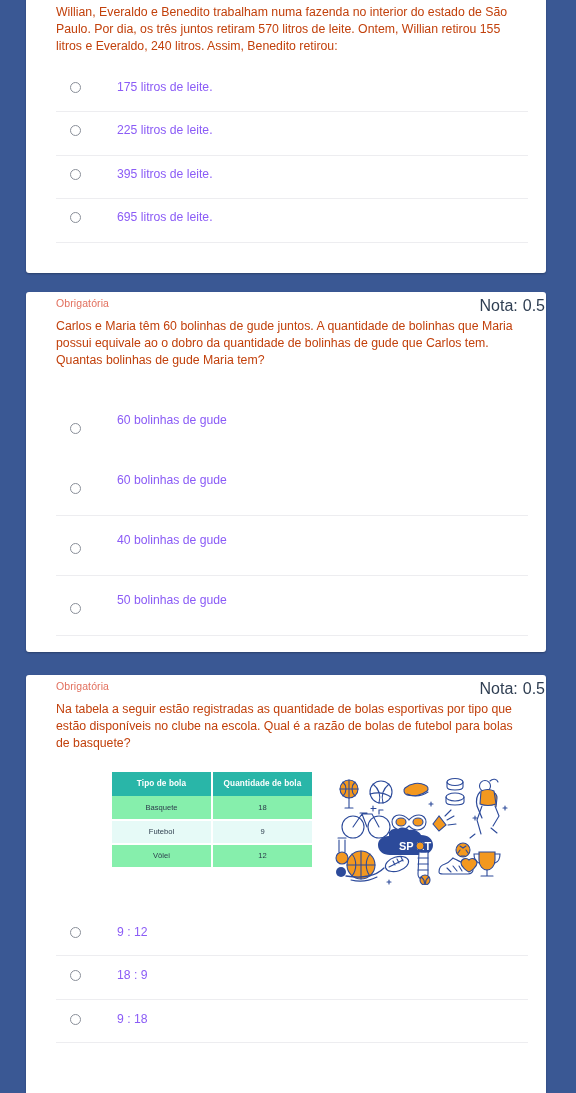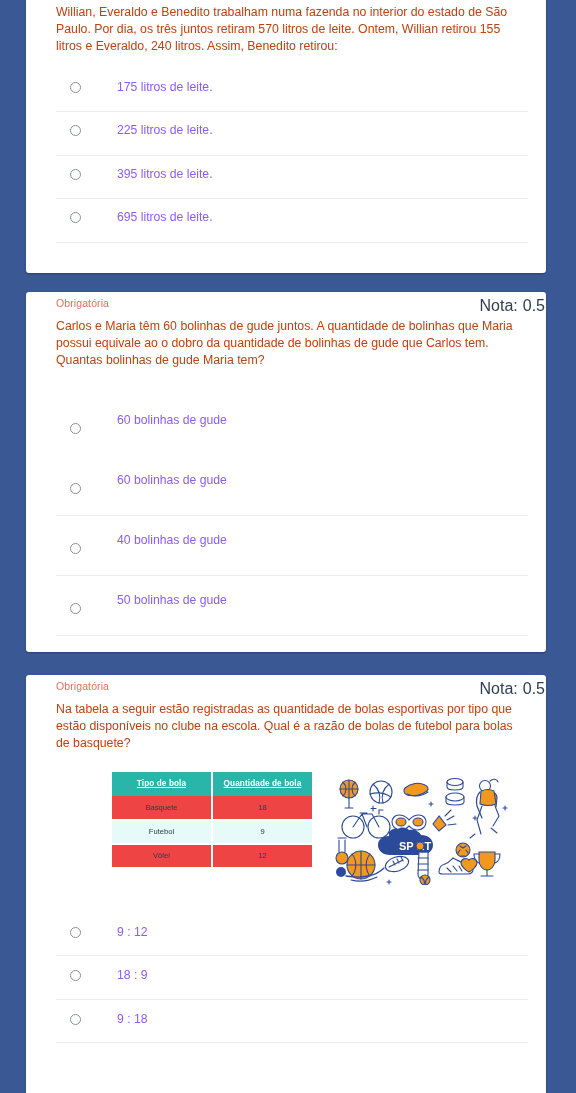--- a/index.html
+++ b/index.html
@@ -124,29 +124,28 @@
     table-layout: fixed;
   }
   .ball-table th {
     background: #29b6a8;
     color: #ffffff;
     font-size: 8.2px;
     font-weight: bold;
     height: 24px;
     text-align: center;
     letter-spacing: .1px;
-    text-decoration: underline;
   }
   .ball-table td {
     font-size: 7.6px;
     color: #2c3c4c;
     height: 24px;
     text-align: center;
   }
-  .ball-table tr.r-a td { background: #ef4444; }
+  .ball-table tr.r-a td { background: #86efac; }
   .ball-table tr.r-b td { background: #e6faf7; }
   .ball-table th.c-left  { border-right: 2px solid #ffffff; }
   .ball-table td.c-left  { border-right: 2px solid #ffffff; }
   .ball-table tr td { border-bottom: 2px solid #ffffff; }
 
   .illustration {
     position: relative;
     width: 185px;
     height: 113px;
     margin-left: 15px;

